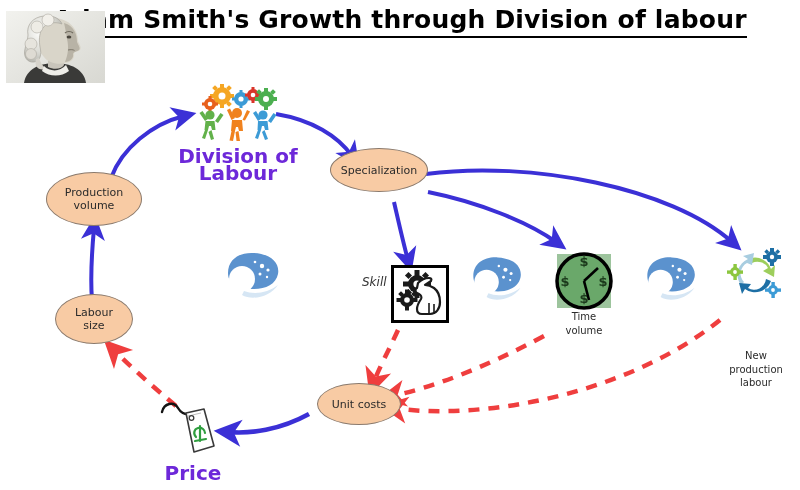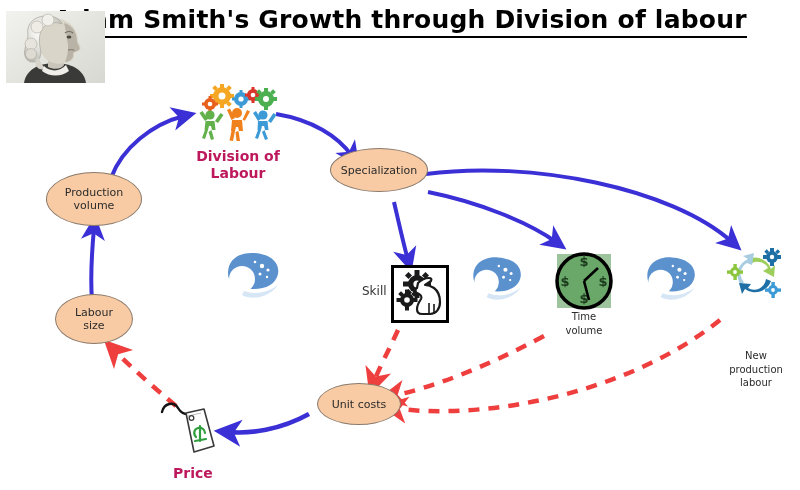--- a/index.html
+++ b/index.html
@@ -80,23 +80,23 @@
   }
   .icon-caption {
     position: absolute;
     text-align: center;
     font-family: "DejaVu Sans", sans-serif;
     color: #2b2b2b;
     z-index: 6;
   }
   .caption-bold {
     font-weight: 700;
-    font-size: 14px;
+    font-size: 20px;
     line-height: 17px;
-    color: #be185d;
+    color: #6d28d9;
   }
   .caption-plain {
     font-size: 10px;
     line-height: 13.5px;
   }
   .side-label {
     position: absolute;
     font-family: "DejaVu Sans", sans-serif;
     font-size: 12px;
     color: #333;
@@ -348,21 +348,21 @@
         <path d="M68.5 48 L72 57 L69 58 L66 50 Z"></path>
         <path d="M65 48 L62 57 L59 56 L62 48 Z"></path>
       </g>
     </svg>
   </div>
   <div class="icon-caption caption-bold" style="left:170px; top:148px; width:136px;">
     <div>Division of</div>
     <div>Labour</div>
   </div>
 
-  <div class="side-label" style="left:362px; top:284px;">
+  <div class="side-label" style="left:362px; top:275px;font-style:italic;">
     <span>Skill</span>
   </div>
   <div class="icon-node" style="left:391px; top:265px;">
     <svg width="58" height="58" viewBox="0 0 58 58">
       <rect x="1.5" y="1.5" width="55" height="55" fill="#ffffff" stroke="#000000" stroke-width="3"></rect>
 
       <g fill="#1a1a1a">
         <circle cx="26" cy="19" r="9"></circle>
         <rect x="23.5" y="5" width="5" height="6"></rect>
           <rect x="23.5" y="27" width="5" height="6"></rect>

